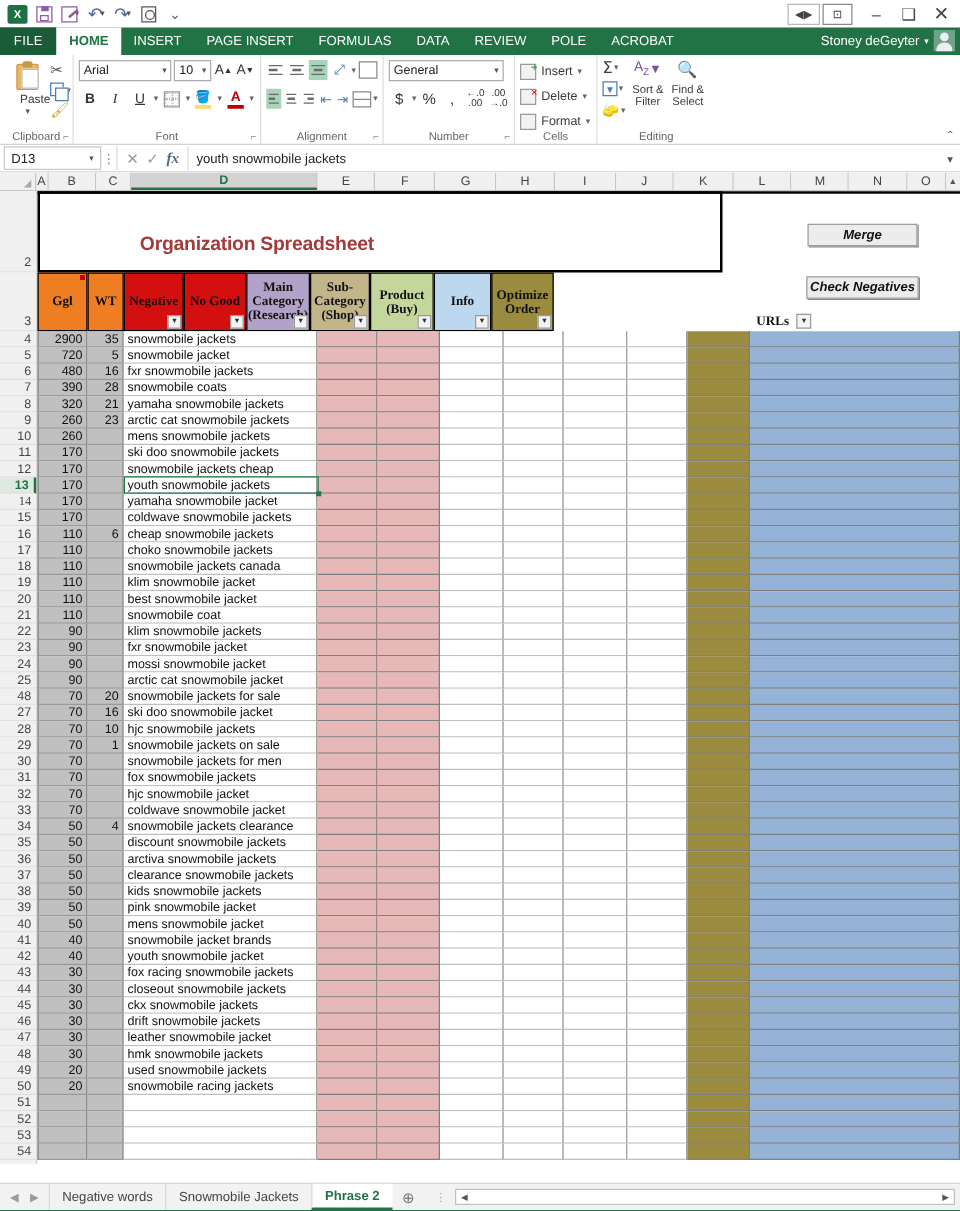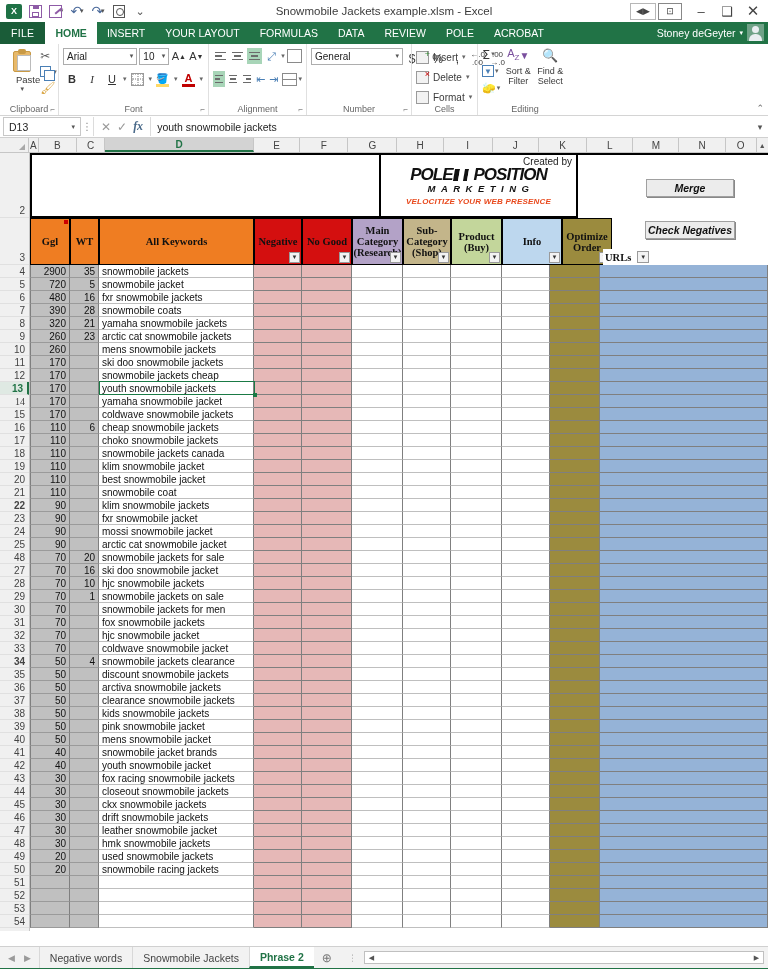--- a/index.html
+++ b/index.html
@@ -370,35 +370,34 @@
         <span class="ico-redo">↷</span>
         <span class="arrow-dn">▾</span>
       </div>
     <div class="qat-btn">
         <div class="ico-print"></div>
       </div>
     <div class="qat-btn">
         <span class="ico-more">⌄</span>
       </div>
   </div>
-  <div class="win-title">Snowmobile Jackets example.xlsm - Excel</div>
   <div class="win-right">
     <div class="ribbon-opt">◀▶</div>
     <div class="ribbon-opt2">⊡</div>
     <div class="wb">–</div>
     <div class="wb">❑</div>
     <div class="wb close">✕</div>
   </div>
 </div>
 
 <div class="tabsrow">
   <div class="tab-file">FILE</div>
   <div class="tab active">HOME</div>
   <div class="tab">INSERT</div>
-  <div class="tab">YOUR LAYOUT</div>
+  <div class="tab">PAGE INSERT</div>
   <div class="tab">FORMULAS</div>
   <div class="tab">DATA</div>
   <div class="tab">REVIEW</div>
   <div class="tab">POLE</div>
   <div class="tab">ACROBAT</div>
   <div class="user-area">
     <span>Stoney deGeyter</span>
     <span style="font-size:7px">▾</span>
     <span class="avatar"></span>
   </div>
@@ -528,21 +527,21 @@
             <span class="ico-merge"></span>
           </div>
         <span class="tiny-caret">▾</span>
       </div>
     </div>
     <div class="rgroup-label">Alignment</div>
     <div class="rgroup-dlg">⌐</div>
   </div>
 
   <div class="rgroup" style="width:105px">
-    <div class="rbody" style="">
+    <div class="rbody" style="flex-direction:column">
       <div class="row1">
         <div class="num-select">
           <span>General</span>
           <span class="sel-caret">▾</span>
         </div>
       </div>
       <div class="row2">
         <div class="btn-sq">
             <span class="ico-dollar">$</span>
           </div>
@@ -677,33 +676,33 @@
         <div class="rh" style="height: 13px;">12</div>
         <div class="rh sel" style="height: 13px;">13</div>
         <div class="rh" style="height: 13px; font-family: Liberation Serif, serif;">14</div>
         <div class="rh" style="height: 13px;">15</div>
         <div class="rh" style="height: 13px;">16</div>
         <div class="rh" style="height: 13px;">17</div>
         <div class="rh" style="height: 13px;">18</div>
         <div class="rh" style="height: 13px;">19</div>
         <div class="rh" style="height: 13px;">20</div>
         <div class="rh" style="height: 13px;">21</div>
-        <div class="rh" style="height: 13px; font-weight: bold;">22</div>
+        <div class="rh" style="height: 13px;">22</div>
         <div class="rh" style="height: 13px;">23</div>
         <div class="rh" style="height: 13px;">24</div>
         <div class="rh" style="height: 13px;">25</div>
         <div class="rh" style="height: 13px;">48</div>
         <div class="rh" style="height: 13px;">27</div>
         <div class="rh" style="height: 13px;">28</div>
         <div class="rh" style="height: 13px;">29</div>
         <div class="rh" style="height: 13px;">30</div>
         <div class="rh" style="height: 13px;">31</div>
         <div class="rh" style="height: 13px;">32</div>
         <div class="rh" style="height: 13px;">33</div>
-        <div class="rh" style="height: 13px; font-weight: bold;">34</div>
+        <div class="rh" style="height: 13px;">34</div>
         <div class="rh" style="height: 13px;">35</div>
         <div class="rh" style="height: 13px;">36</div>
         <div class="rh" style="height: 13px;">37</div>
         <div class="rh" style="height: 13px;">38</div>
         <div class="rh" style="height: 13px;">39</div>
         <div class="rh" style="height: 13px;">40</div>
         <div class="rh" style="height: 13px;">41</div>
         <div class="rh" style="height: 13px;">42</div>
         <div class="rh" style="height: 13px;">43</div>
         <div class="rh" style="height: 13px;">44</div>
@@ -717,60 +716,35 @@
         <div class="rh" style="height: 13px;">52</div>
         <div class="rh" style="height: 13px;">53</div>
         <div class="rh" style="height: 13px;">54</div>
       </div>
     <div class="sheetarea" id="sheetarea">
 
       <div class="banner">
         <div class="banner-title">
           <span>
             <br>
+            <span>Organization Spreadsheet</span>
           </span>
-        </div>
-        <div class="banner-logo">
-          <div class="created-by">Created by</div>
-          <div class="pp-line1">
-            <span>POLE</span>
-            <span class="flag">
-                <i></i>
-                <i></i>
-                <i></i>
-                <i></i>
-                <i></i>
-                <i></i>
-                <i></i>
-                <i></i>
-                <i></i>
-                <i></i>
-                <i></i>
-                <i></i>
-              </span>
-            <span>POSITION</span>
-          </div>
-          <div class="pp-line2">MARKETING</div>
-          <div class="pp-line3">VELOCITIZE YOUR WEB PRESENCE</div>
         </div>
       </div>
 
       <div class="xbtn" style="left:616px; top:26px; width:88px; height:18px;">Merge</div>
       <div class="xbtn" style="left:615px; top:68px; width:90px; height:18px;">Check Negatives</div>
 
       <div class="thead">
         <div class="th orange" style="width:40px">
           <span class="th-note"></span>
           <span>Ggl</span>
         </div>
         <div class="th orange" style="width:29px">
           <span>WT</span>
-        </div>
-        <div class="th orange" style="width:155px">
-          <span>All Keywords</span>
         </div>
         <div class="th red" style="width:48px">
           <span>Negative</span>
           <span class="fdrop">▼</span>
         </div>
         <div class="th red" style="width:50px">
           <span>No Good</span>
           <span class="fdrop">▼</span>
         </div>
         <div class="th purple" style="width:51px">
@@ -789,21 +763,21 @@
           </span>
           <span class="fdrop">▼</span>
         </div>
         <div class="th green" style="width:51px">
           <span>
             <span>Product</span><br>
             <span>(Buy)</span>
           </span>
           <span class="fdrop">▼</span>
         </div>
-        <div class="th blue" style="width:60px">
+        <div class="th blue" style="width:46px">
           <span>Info</span>
           <span class="fdrop">▼</span>
         </div>
         <div class="th olive" style="width:50px">
           <span>
             <span>Optimize</span><br>
             <span>Order</span>
           </span>
           <span class="fdrop">▼</span>
         </div>

